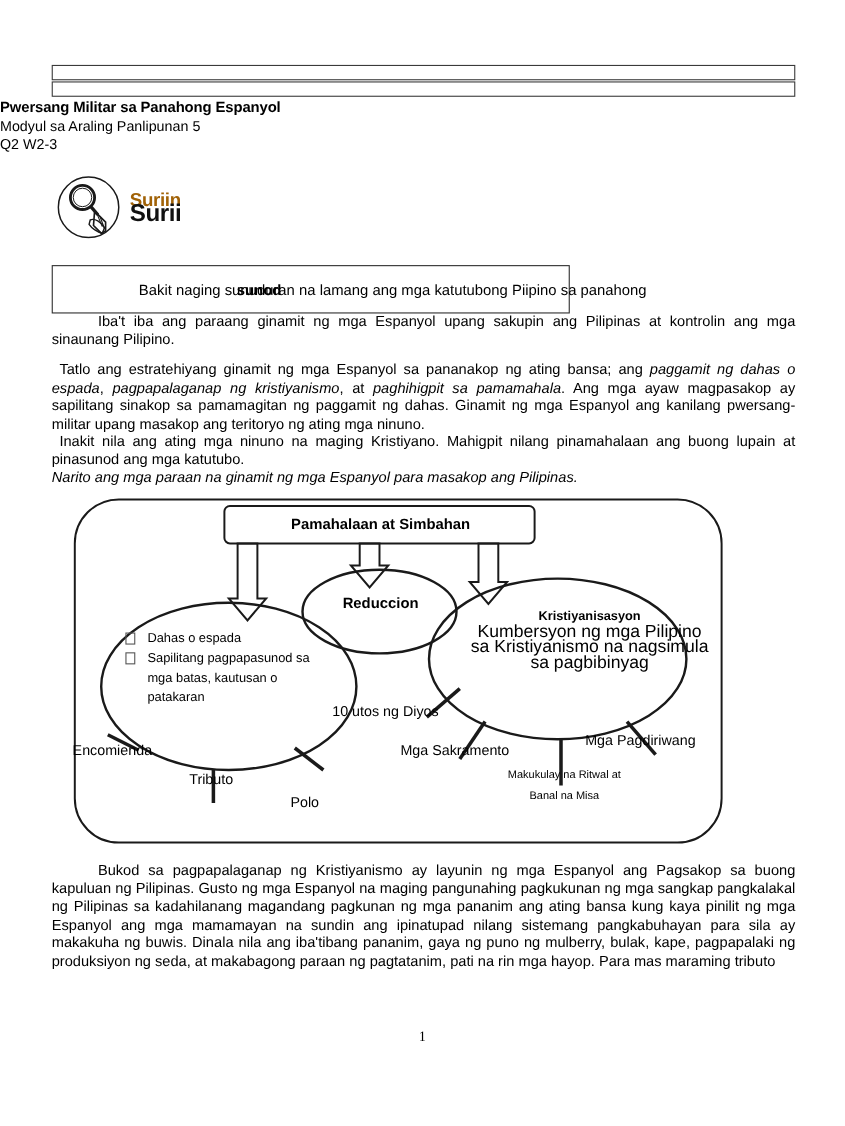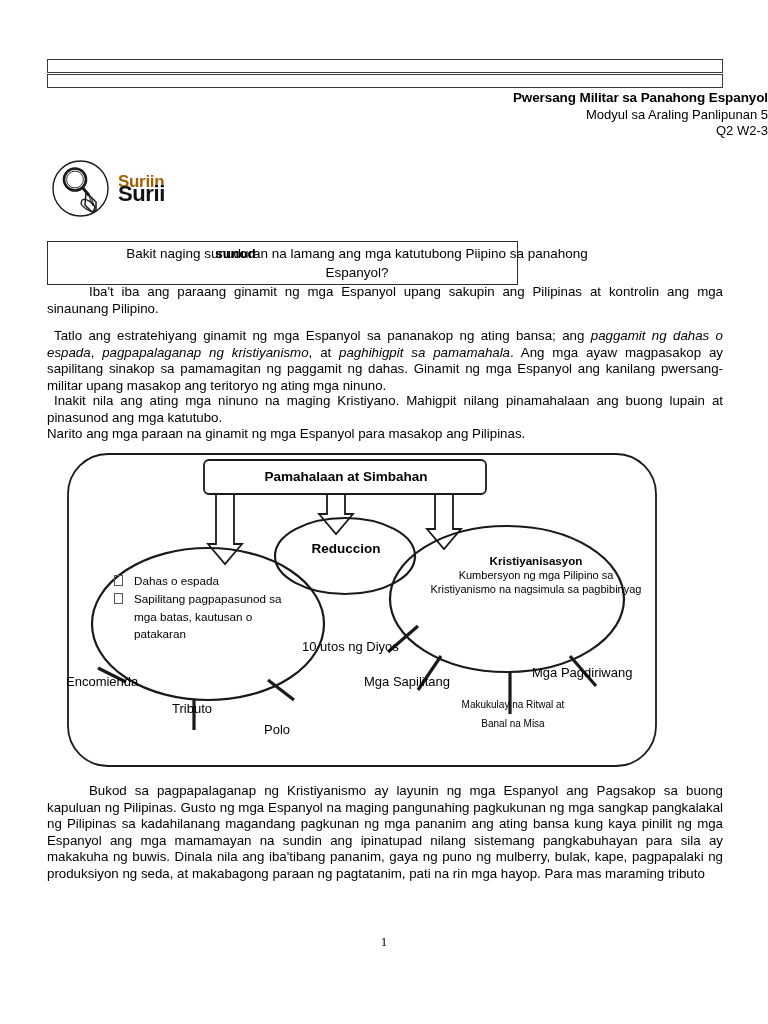--- a/index.html
+++ b/index.html
@@ -33,21 +33,21 @@
     background: #ffffff;
   }
   .hdr-box-1 { top: 59px;  height: 14px; }
   .hdr-box-2 { top: 74px;  height: 14px; }
 
   .title-block {
     position: absolute;
     left: 0;
     top: 90px;
     width: 768px;
-    text-align: right;
+    text-align: left;
     line-height: 16.5px;
   }
   .title-main {
     font-size: 13.5px;
     font-weight: bold;
     letter-spacing: -0.1px;
   }
   .title-sub {
     font-size: 13px;
   }
@@ -129,21 +129,21 @@
     position: absolute;
     left: 47px;
     width: 676px;
     font-size: 13.3px;
     line-height: 16.6px;
     text-align: justify;
   }
   .para.p1 { top: 284px; }
   .para.p2 { top: 328px; }
   .para.p3 { top: 393px; }
-  .para.p4 { top: 426px; text-align: left; }
+  .para.p4 { top: 426px; text-align: left; font-style: italic; }
   .para.p5 { top: 783px; }
   .indent { display: inline-block; width: 42px; }
   .lead-space { display: inline-block; width: 7px; }
   i { font-style: italic; }
 
   
   .diagram {
     position: absolute;
     left: 66px;
     top: 446px;
@@ -162,21 +162,21 @@
   .lbl-reduccion {
     left: 210px; top: 95px; width: 140px;
     text-align: center; font-size: 13.5px; font-weight: bold;
   }
   .lbl-kris-title {
     left: 360px; top: 108px; width: 220px;
     text-align: center; font-size: 11.6px; font-weight: bold;
   }
   .lbl-kris-body {
     left: 360px; top: 122px; width: 220px;
-    text-align: center; font-size: 11px; line-height: 14.2px;
+    text-align: center; font-size: 16px; line-height: 14.2px;
   }
   .bullets {
     left: 48px; top: 126px; width: 175px;
     font-size: 11.7px; line-height: 17.8px;
   }
   .bullets .b-row { display: flex; gap: 11px; align-items: flex-start; }
   .bullets .b-mark {
     width: 9px; height: 11px;
     border: 1px solid #555;
     box-sizing: border-box;
@@ -231,21 +231,20 @@
       <path d="M30 40 C34 38 40 42 43 47 L41 52 C36 51 31 47 29 44 Z" fill="none" stroke="#1a1a1a" stroke-width="1.3"></path>
     </svg>
     <div class="logo-ghost">Suriin</div>
     <div class="logo-text">Surii</div>
   </div>
 
   <div class="qbox"></div>
   <div class="qbox-text">
     <div>
       <span>Bakit naging </span><span class="qbox-overlap"><span class="under">sunuduran</span><span class="over">sunod</span></span><span> na lamang ang mga katutubong Piipino sa panahong</span>
-      <div>Espanyol?</div>
     </div>
   </div>
 
   <div class="para p1"><span class="indent"></span><span>Iba't iba ang paraang ginamit ng mga Espanyol upang sakupin ang Pilipinas at kontrolin ang mga sinaunang Pilipino.</span></div>
 
   <div class="para p2"><span class="lead-space"></span><span>Tatlo ang estratehiyang ginamit ng mga Espanyol sa pananakop ng ating bansa; ang </span><i>paggamit ng dahas o espada</i><span>, </span><i>pagpapalaganap ng kristiyanismo</i><span>, at  </span><i>paghihigpit sa pamamahala</i><span>. Ang mga ayaw magpasakop ay sapilitang sinakop sa pamamagitan ng paggamit ng dahas. Ginamit ng mga Espanyol ang kanilang pwersang-militar upang masakop ang teritoryo ng ating mga ninuno.</span></div>
 
   <div class="para p3"><span class="lead-space"></span><span>Inakit nila ang ating mga ninuno na maging Kristiyano. Mahigpit nilang pinamahalaan ang buong lupain at pinasunod ang mga katutubo.</span></div>
 
   <div class="para p4">Narito ang mga paraan na ginamit ng mga Espanyol para masakop ang Pilipinas.</div>
@@ -294,21 +293,21 @@
     </div>
 
     <div class="d-text lbl-kris-title">Kristiyanisasyon</div>
     <div class="d-text lbl-kris-body">Kumbersyon ng mga Pilipino sa Kristiyanismo na nagsimula sa pagbibinyag</div>
 
     <div class="d-text lbl-encomienda">Encomienda</div>
     <div class="d-text lbl-tributo">Tributo</div>
     <div class="d-text lbl-polo">Polo</div>
 
     <div class="d-text lbl-utos">10 utos ng Diyos</div>
-    <div class="d-text lbl-sakramento">Mga Sapilitang</div>
+    <div class="d-text lbl-sakramento">Mga Sakramento</div>
     <div class="d-text lbl-makukulay">Makukulay na Ritwal at Banal na Misa</div>
     <div class="d-text lbl-pagdiriwang">Mga Pagdiriwang</div>
   </div>
 
   <div class="para p5"><span class="indent"></span><span>Bukod sa pagpapalaganap ng Kristiyanismo ay layunin ng mga Espanyol ang Pagsakop sa buong kapuluan ng Pilipinas. Gusto ng mga Espanyol na maging pangunahing pagkukunan  ng mga sangkap pangkalakal ng Pilipinas sa kadahilanang magandang pagkunan ng mga pananim ang ating bansa kung kaya pinilit ng mga Espanyol ang mga mamamayan na sundin ang ipinatupad nilang sistemang pangkabuhayan para sila ay makakuha ng buwis. Dinala nila ang iba'tibang pananim,   gaya ng puno ng mulberry, bulak, kape, pagpapalaki ng produksiyon ng seda, at makabagong paraan ng pagtatanim, pati na rin mga hayop. Para mas maraming tributo</span></div>
 
   <div class="pageno">1</div>
 
 </div>
 

